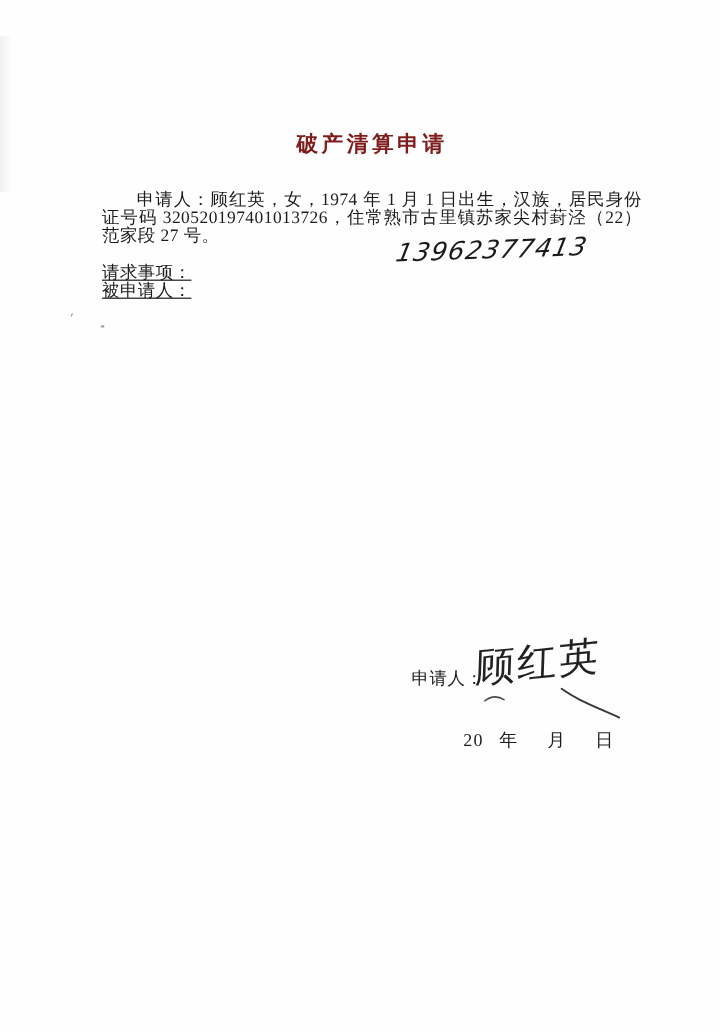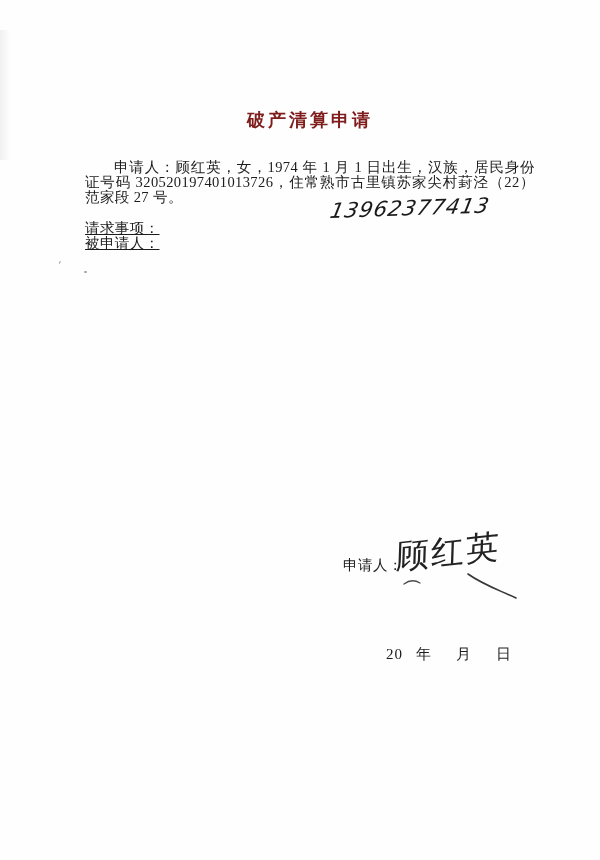--- a/index.html
+++ b/index.html
@@ -92,21 +92,21 @@
     white-space: nowrap;
   }
   .signature-strokes {
     position: absolute;
     left: 390px; top: 528px;
     width: 135px; height: 80px;
     pointer-events: none;
   }
   .date-line {
     position: absolute;
-    left: 386px; top: 645px;
+    left: 386px; top: 608px;
     font-size: 15px;
     letter-spacing: 1px;
     white-space: nowrap;
   }
   .date-line .gap-sm { margin-left: 13px; }
   .date-line .gap-lg { margin-left: 24px; }
 </style>
 </head>
 <body>
 

